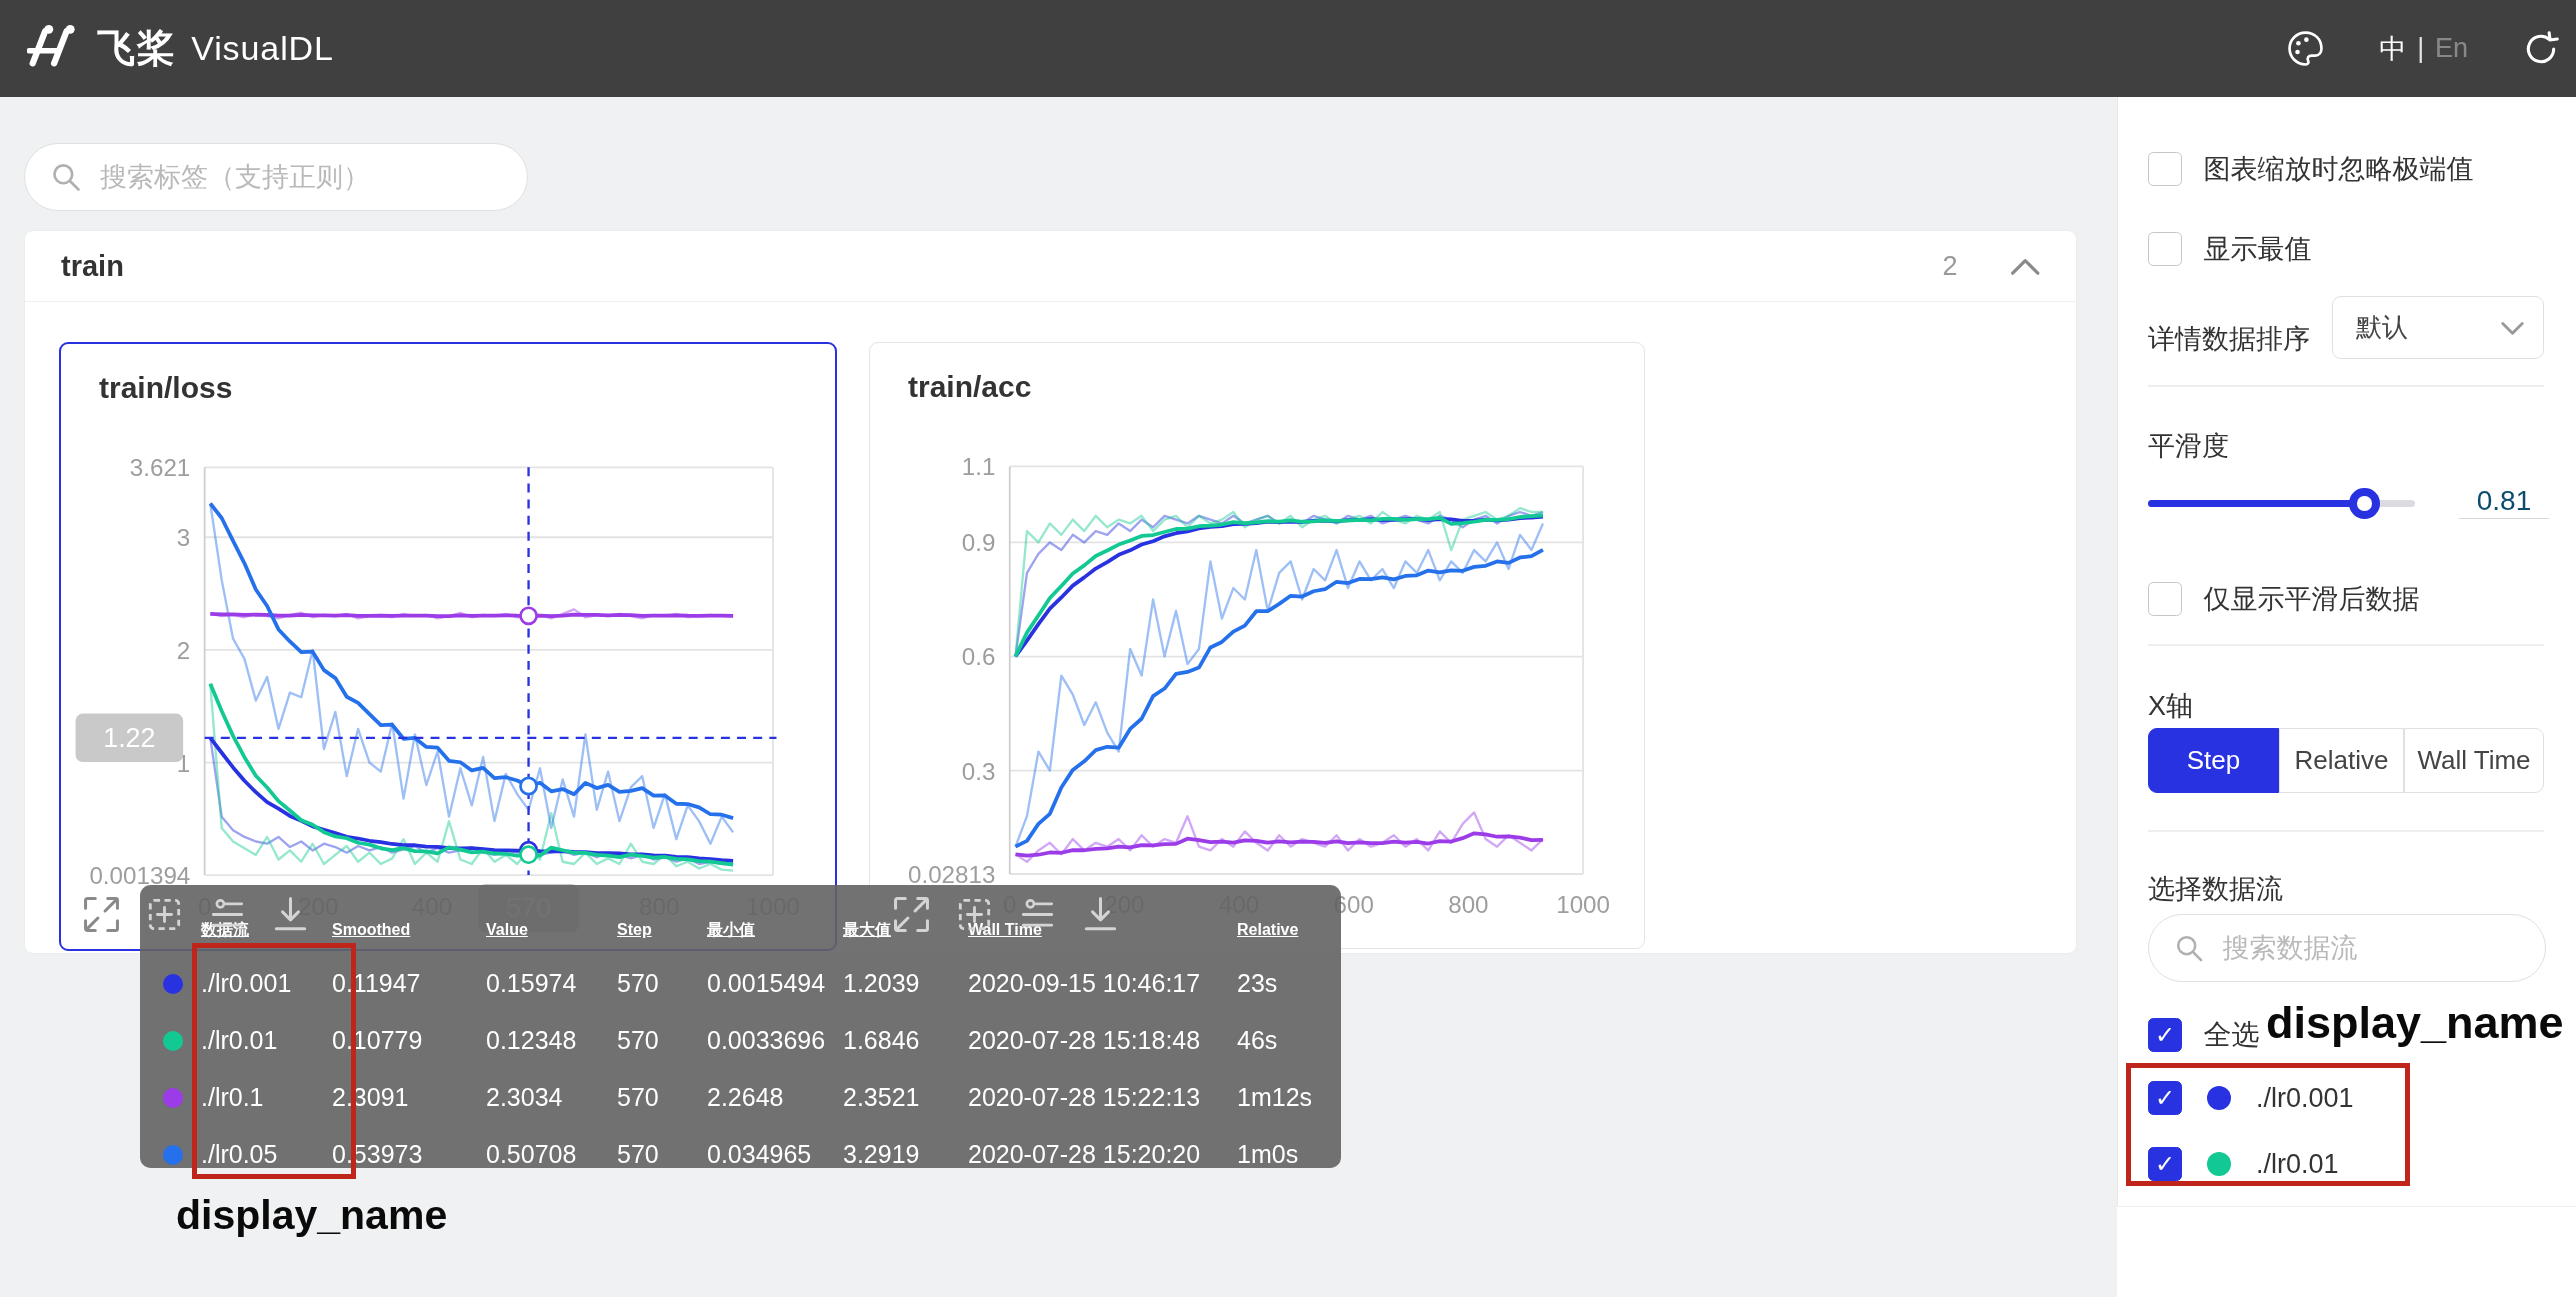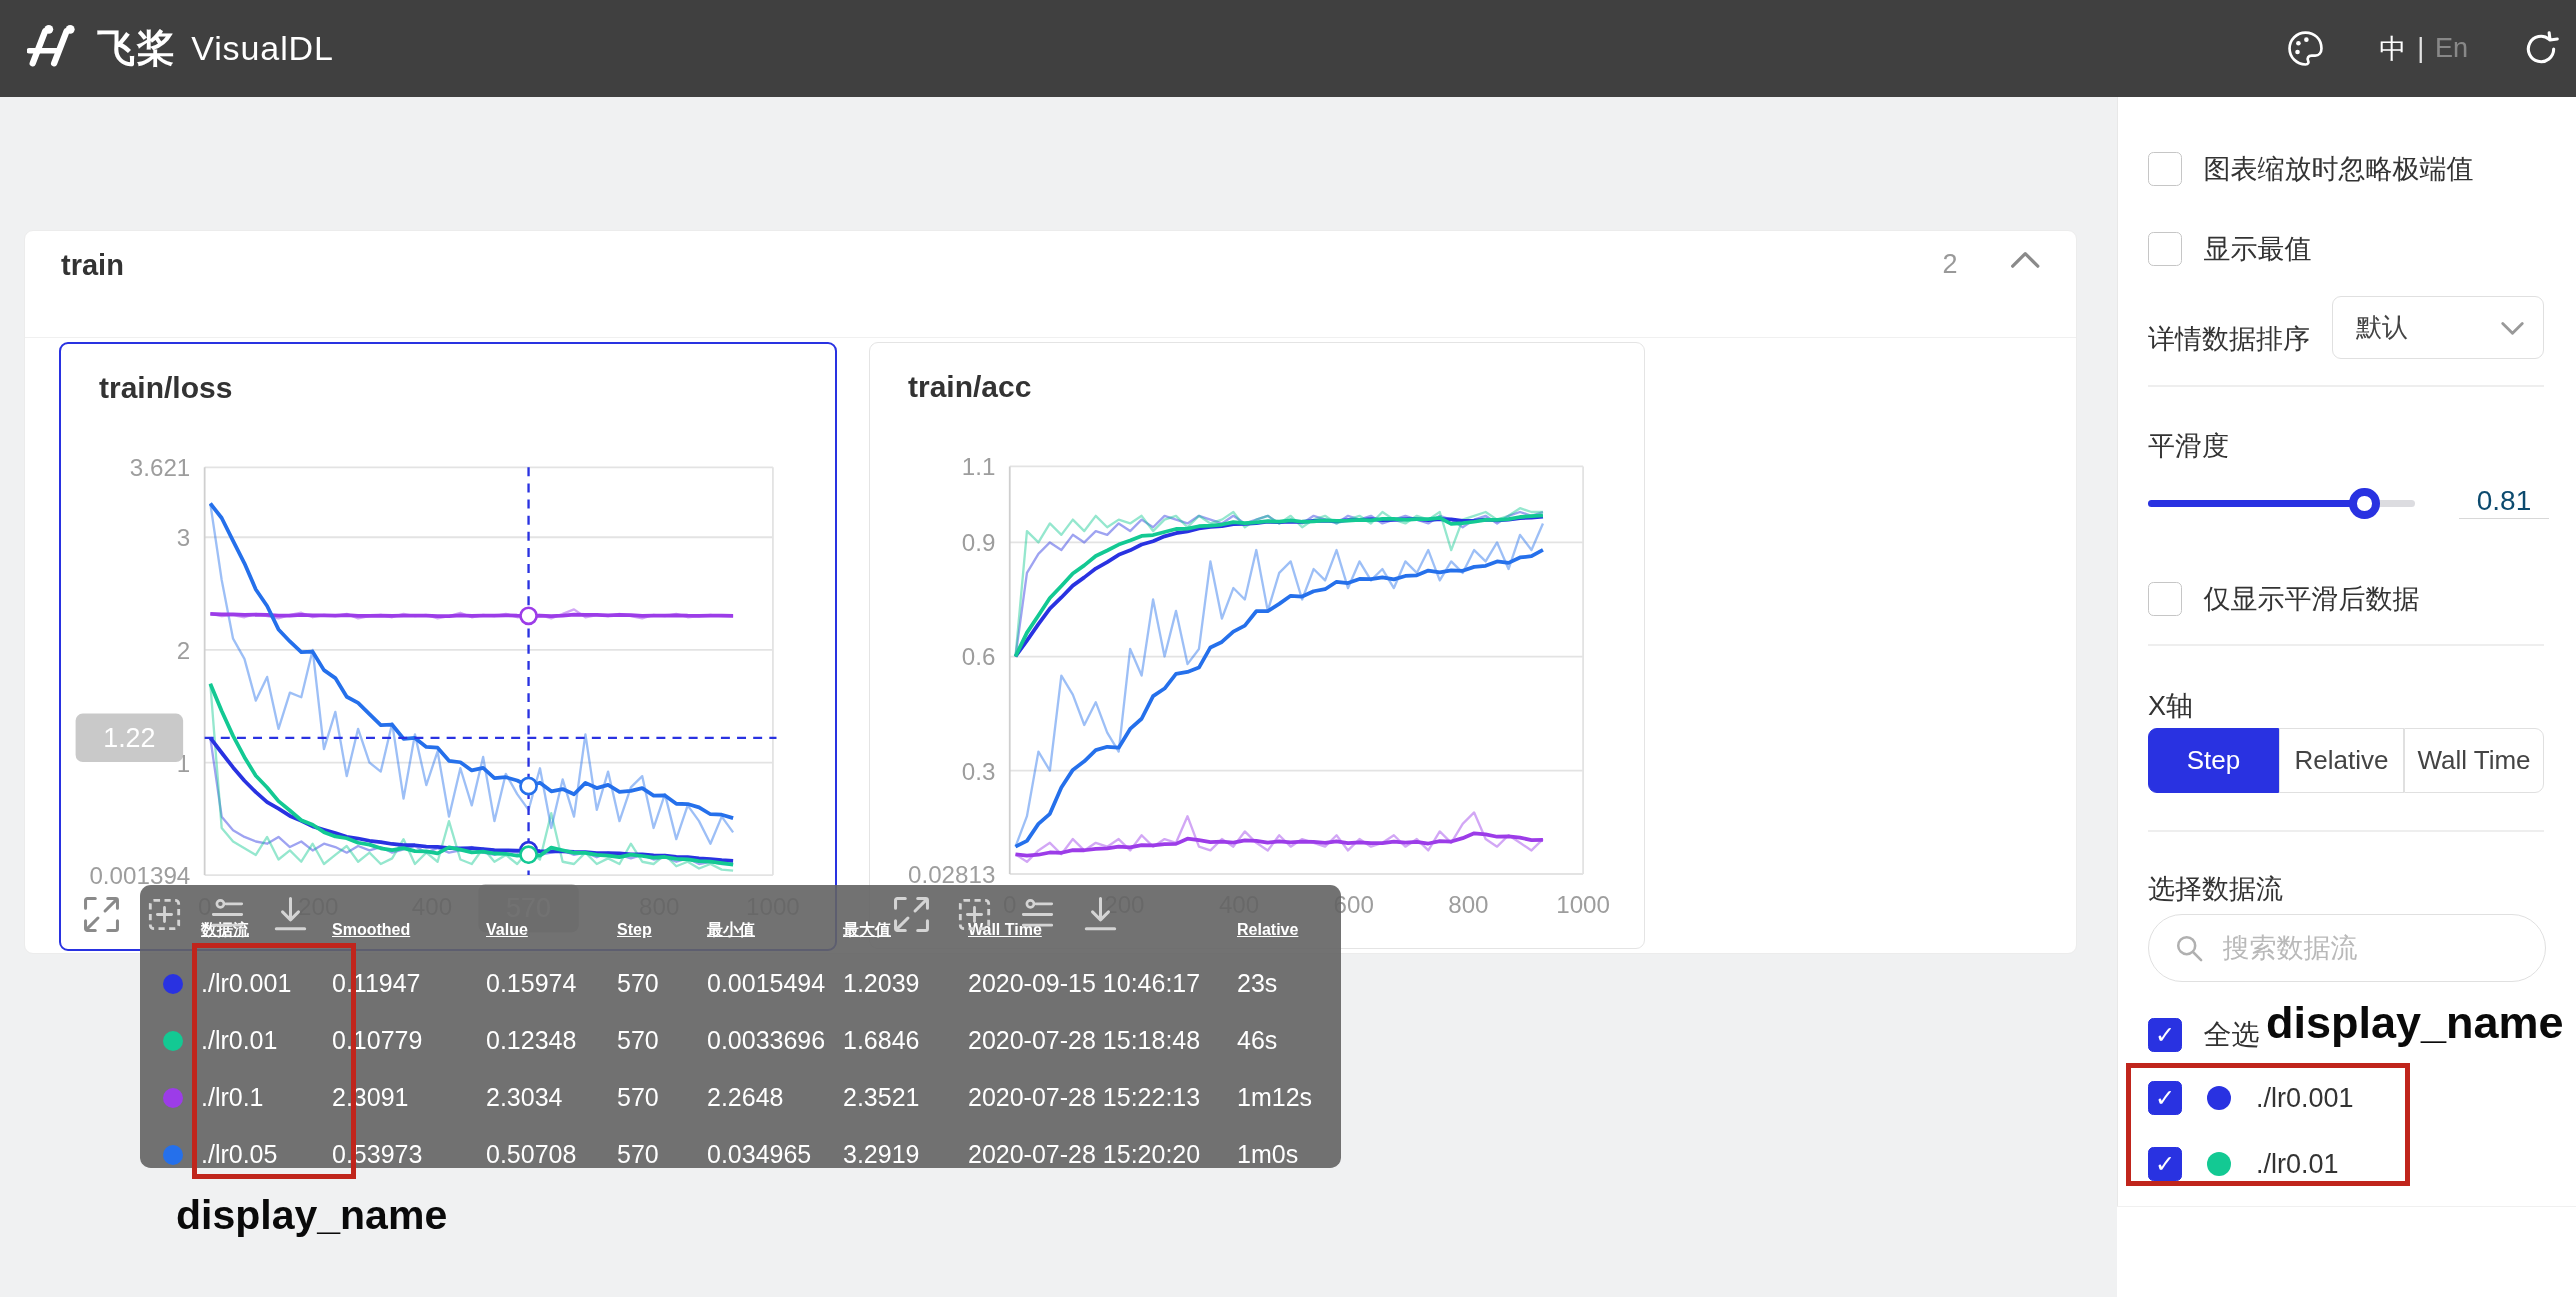--- a/index.html
+++ b/index.html
@@ -18,21 +18,21 @@
   .lang .dim{color:rgba(255,255,255,.38);}
   .lang .sep{color:rgba(255,255,255,.85);}
   
   .search-pill{position:absolute;display:flex;align-items:center;background:#fff;border:1.8px solid #e0e0e0;border-radius:36px;}
   .search-tags{left:24px;top:143px;width:502px;height:66px;}
   .search-pill input{border:none;outline:none;flex:1;font-size:27px;color:#333;background:transparent;margin-left:16px;font-family:inherit;}
   .search-pill input::placeholder{color:#b9b9b9;}
   .search-pill svg{margin-left:25px;flex:0 0 auto;}
   
   .card{position:absolute;left:24px;top:230px;width:2051px;height:722px;background:#fff;border:0.9px solid #ececec;border-radius:9px;}
-  .card-hd{height:70px;display:flex;align-items:flex-start;padding:18px 36px;border-bottom:1.8px solid #f0f0f0;}
+  .card-hd{height:70px;display:flex;align-items:center;padding:0 36px;border-bottom:1.8px solid #f0f0f0;}
   .card-title{font-size:29px;font-weight:700;color:#333;}
   .card-count{margin-left:auto;font-size:27px;color:#999;margin-right:52px;}
   
   .chart-box{position:absolute;background:#fff;border-radius:9px;}
   .chart-box.sel{border:2.7px solid #2932E1;}
   .chart-box.plain{border:1.8px solid #e4e4e4;}
   .chart-title{position:absolute;left:38px;top:27px;font-size:30px;font-weight:600;color:#333;}
   .chart-host{position:absolute;left:0;top:0;right:0;bottom:0;margin-top:22px;}
   .chart-tools{position:absolute;display:flex;gap:24px;z-index:40;}
   .chart-tools .ic{width:39px;height:39px;}
@@ -107,20 +107,27 @@
         <span class="sep">|</span>
         <span class="dim">En</span>
       </div>
       <svg width="38" height="38" viewBox="0 0 42 42">
         <path d="M35 21 a14 14 0 1 1 -5-10.7" fill="none" stroke="#fff" stroke-width="3.4" stroke-linecap="round"></path>
         <path d="M30 3 L31 11 L39 10" fill="none" stroke="#fff" stroke-width="3.4" stroke-linecap="round" stroke-linejoin="round"></path>
       </svg>
     </div>
   </div>
 
+  <div class="search-pill search-tags">
+    <svg width="32" height="32" viewBox="0 0 36 36">
+      <circle cx="15" cy="15" r="10" fill="none" stroke="#b0b0b0" stroke-width="3"></circle>
+      <path d="M23 23 L32 32" stroke="#b0b0b0" stroke-width="3" stroke-linecap="round"></path>
+    </svg>
+    <input type="text" placeholder="搜索标签（支持正则）" style="">
+  </div>
 
   <div class="card">
     <div class="card-hd">
       <span class="card-title">train</span>
       <span class="card-count">2</span>
       <svg width="30.5" height="20" viewBox="0 0 34 22">
         <path d="M3 19 L17 5 L31 19" fill="none" stroke="#8a8a8a" stroke-width="3.6" stroke-linecap="round" stroke-linejoin="round"></path>
       </svg>
     </div>
   </div>

